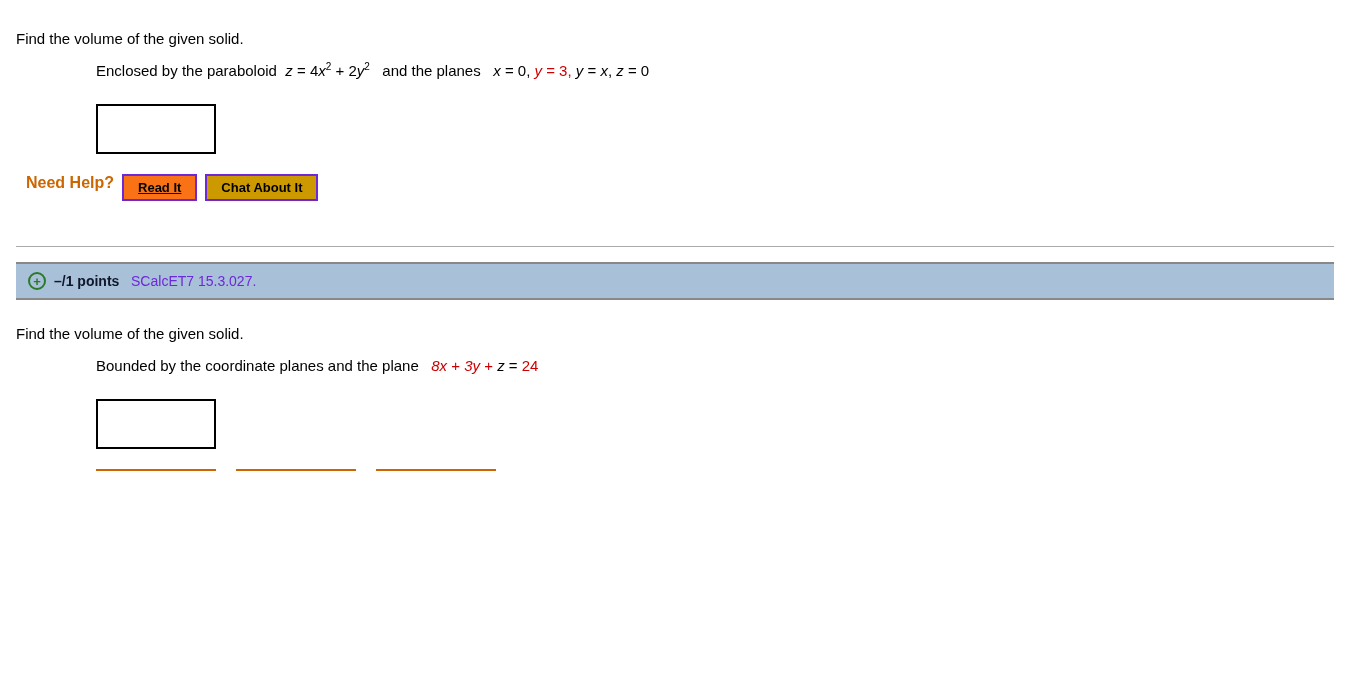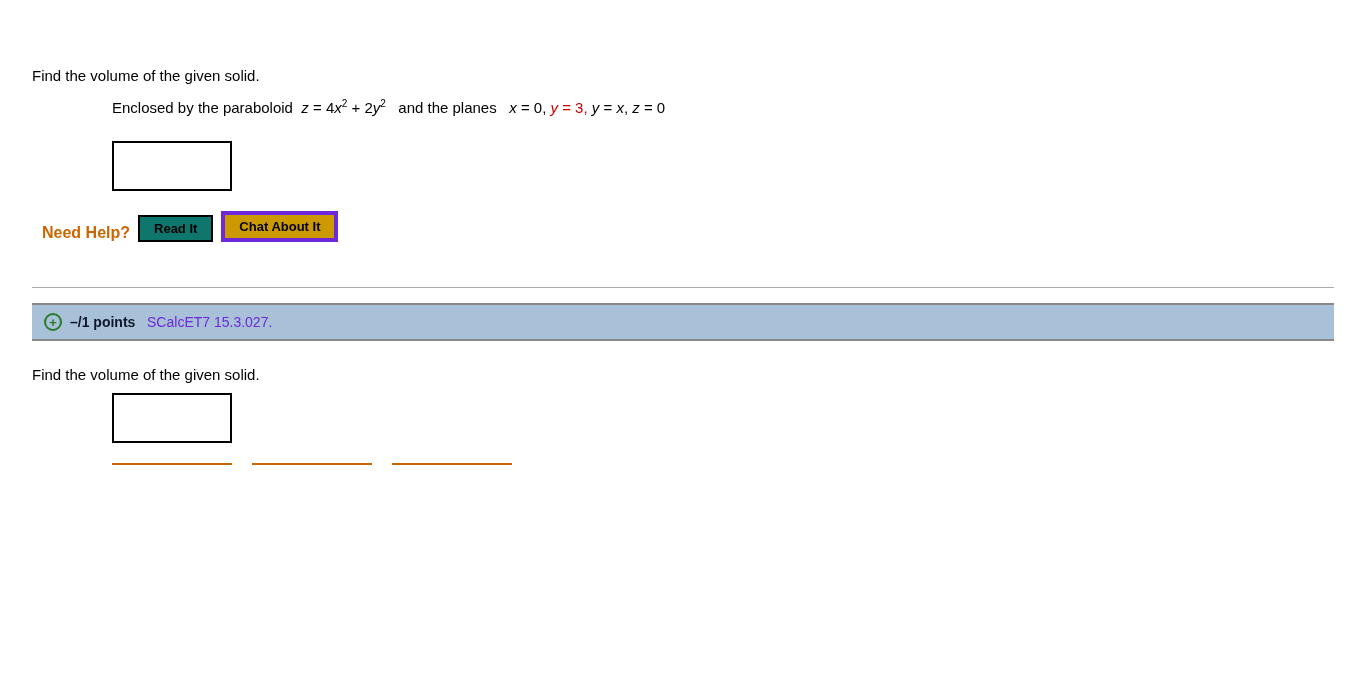--- a/index.html
+++ b/index.html
@@ -9,22 +9,21 @@
     }
     body {
       font-family: Arial, sans-serif;
       font-size: 15px;
       background: #fff;
       color: #000;
       width: 1354px;
       min-height: 675px;
     }
     .page-container {
-      padding: 20px 20px 0 32px;
-      margin-top: 37px;
+      padding: 20px 20px 0 16px;
     }
     .problem-section {
       padding: 10px 0 15px 0;
     }
     .problem-title {
       font-size: 15px;
       margin-bottom: 10px;
     }
     .problem-equation {
       font-size: 15px;
@@ -37,43 +36,44 @@
     }
     .answer-box {
       width: 120px;
       height: 50px;
       border: 2px solid #000;
       margin-left: 80px;
       margin-bottom: 20px;
     }
     .need-help-row {
       display: flex;
-      align-items: flex-end;
+      align-items: flex-start;
       gap: 8px;
       margin-left: 10px;
       margin-bottom: 20px;
     }
     .need-help-label {
       color: #cc6600;
       font-weight: bold;
       font-size: 16px;
     }
     .btn-read-it {
-      background: #0f766e;
+      background: #f97316;
       color: #000;
-      border: 2px solid #000000;
+      border: 2px solid #6d28d9;
       padding: 4px 14px;
       font-size: 13px;
       font-weight: bold;
       cursor: pointer;
+      text-decoration: underline;
     }
     .btn-chat-about {
       background: #cc9900;
       color: #000;
-      border: 4px solid #6d28d9;
+      border: 2px solid #6d28d9;
       padding: 4px 14px;
       font-size: 13px;
       font-weight: bold;
       cursor: pointer;
     }
     .divider {
       border: none;
       border-top: 1px solid #aaa;
       margin: 10px 0 15px 0;
     }
@@ -158,20 +158,23 @@
       <span class="points-label">–/1 points</span>
       &nbsp;
       <span class="source-text">SCalcET7 15.3.027.</span>
     </span>
   </div>
 
   <div class="problem-section">
     <div class="problem-title">
       <span>Find the volume of the given solid.</span>
     </div>
+    <div class="problem-equation">
+      <span>Bounded by the coordinate planes and the plane &nbsp; <span class="red-text math-inline">8x</span><span class="red-text"> + </span><span class="red-text math-inline">3y</span><span class="red-text"> + </span><span class="math-inline">z</span> = <span class="red-text">24</span></span>
+    </div>
     <div class="answer-box"></div>
     <div class="bottom-lines">
       <div class="bottom-line"></div>
       <div class="bottom-line"></div>
       <div class="bottom-line"></div>
     </div>
   </div>
 </div>
 
 </body></html>

